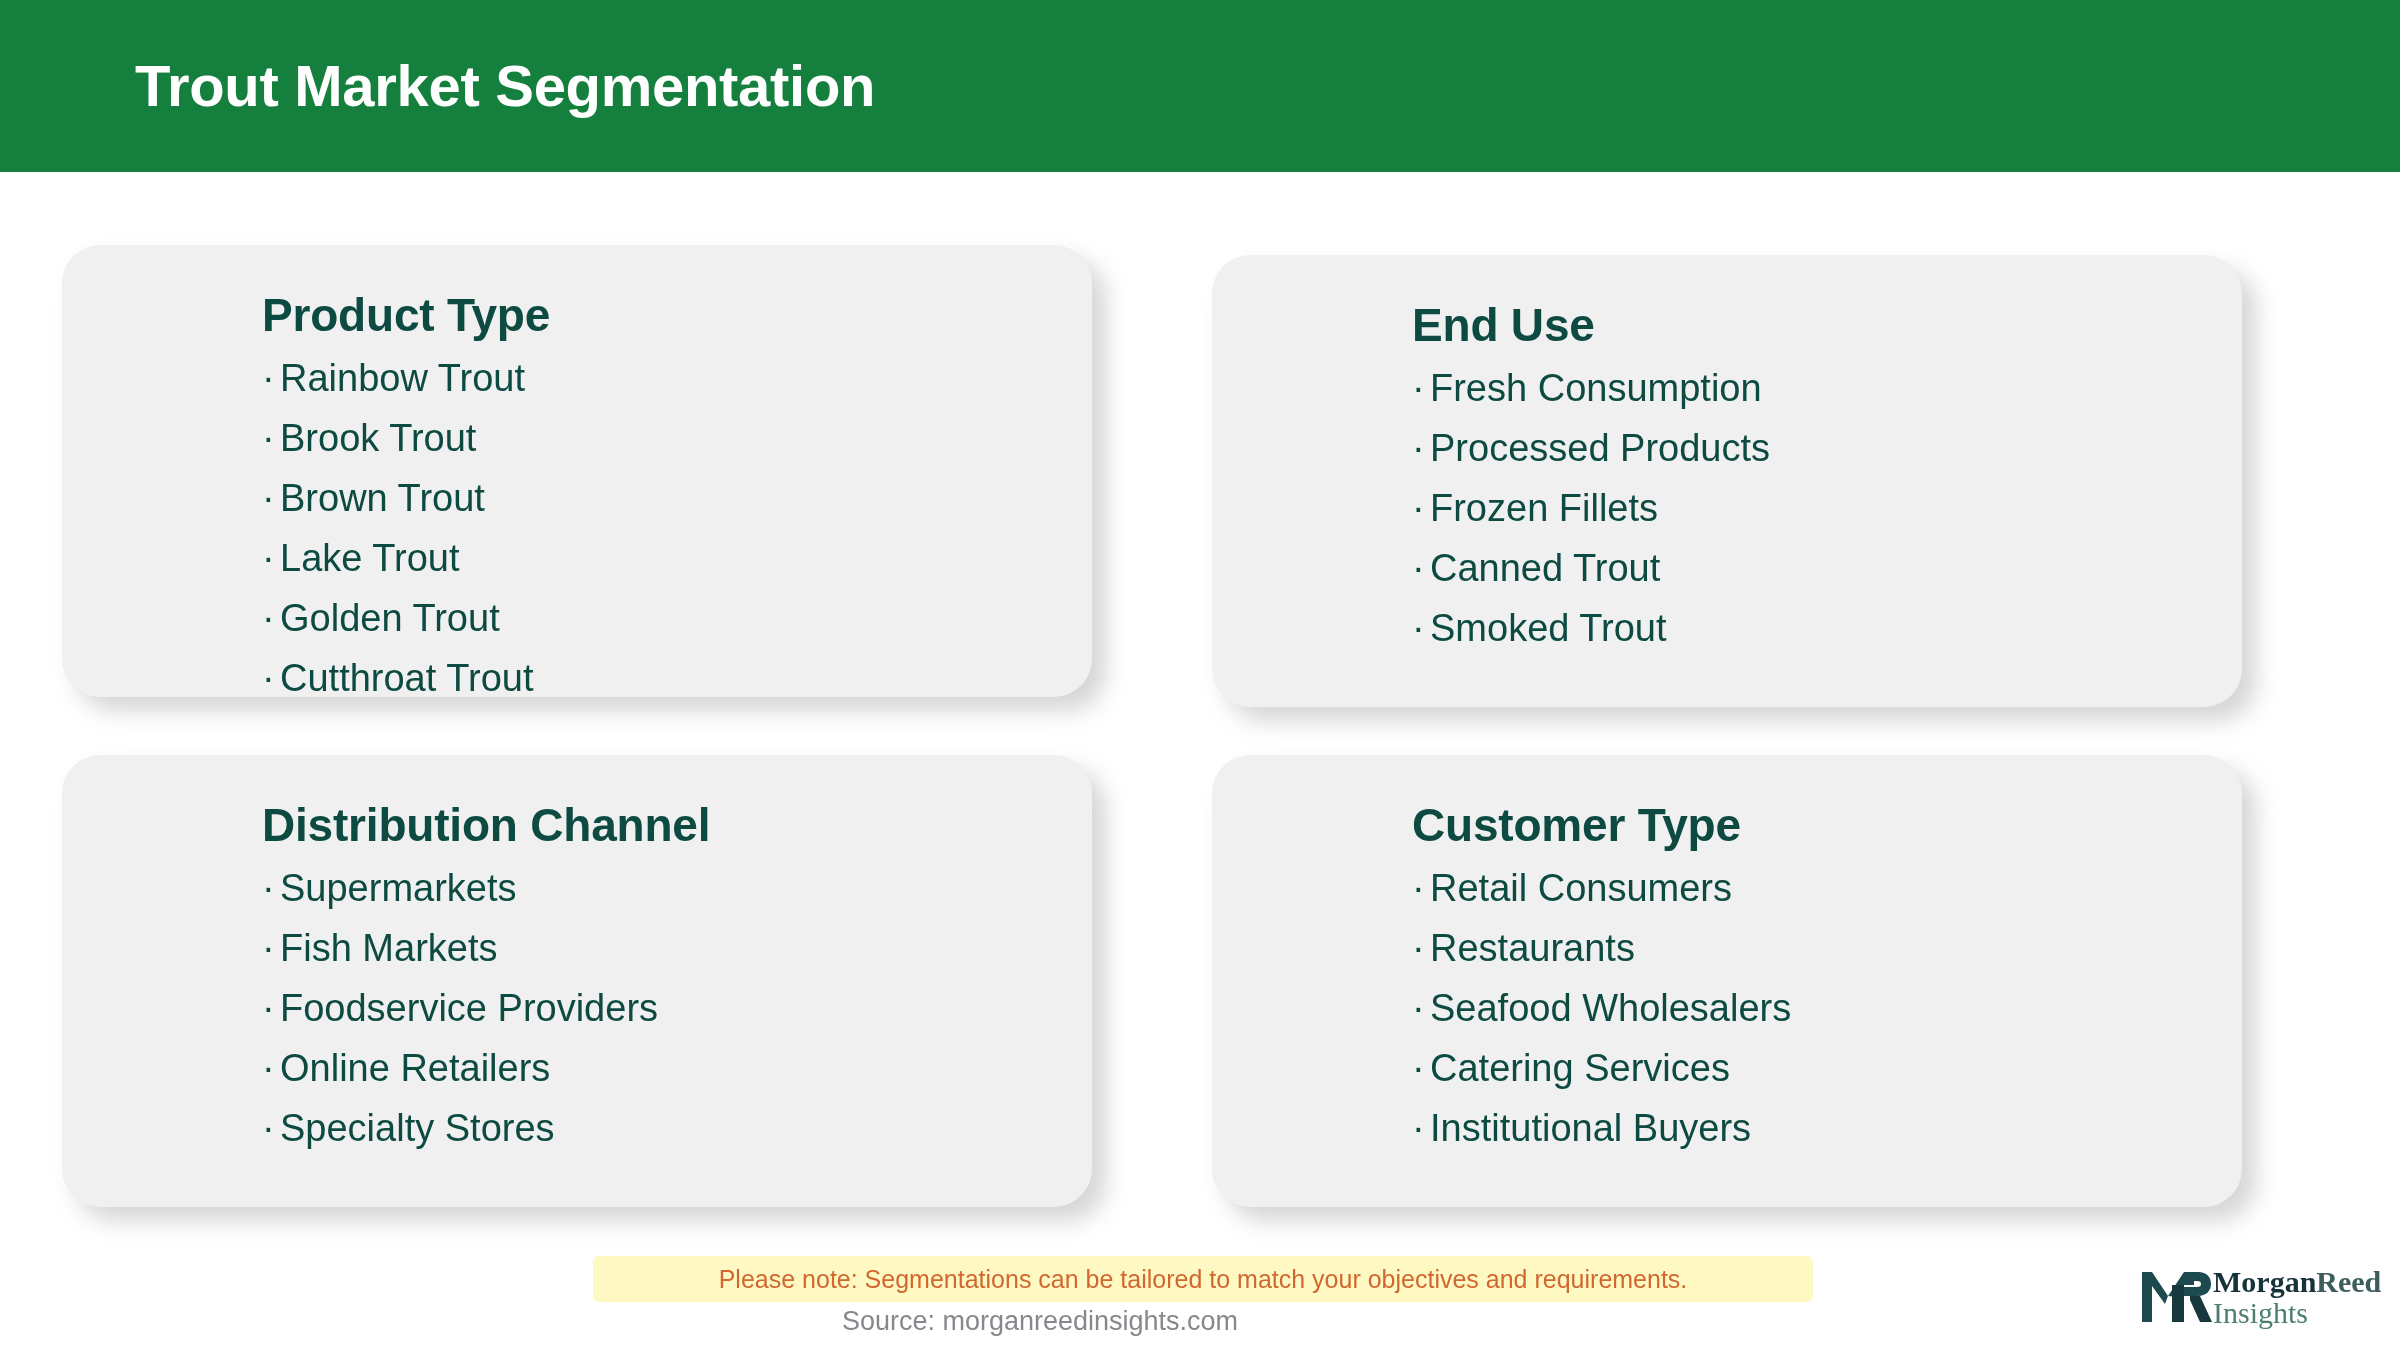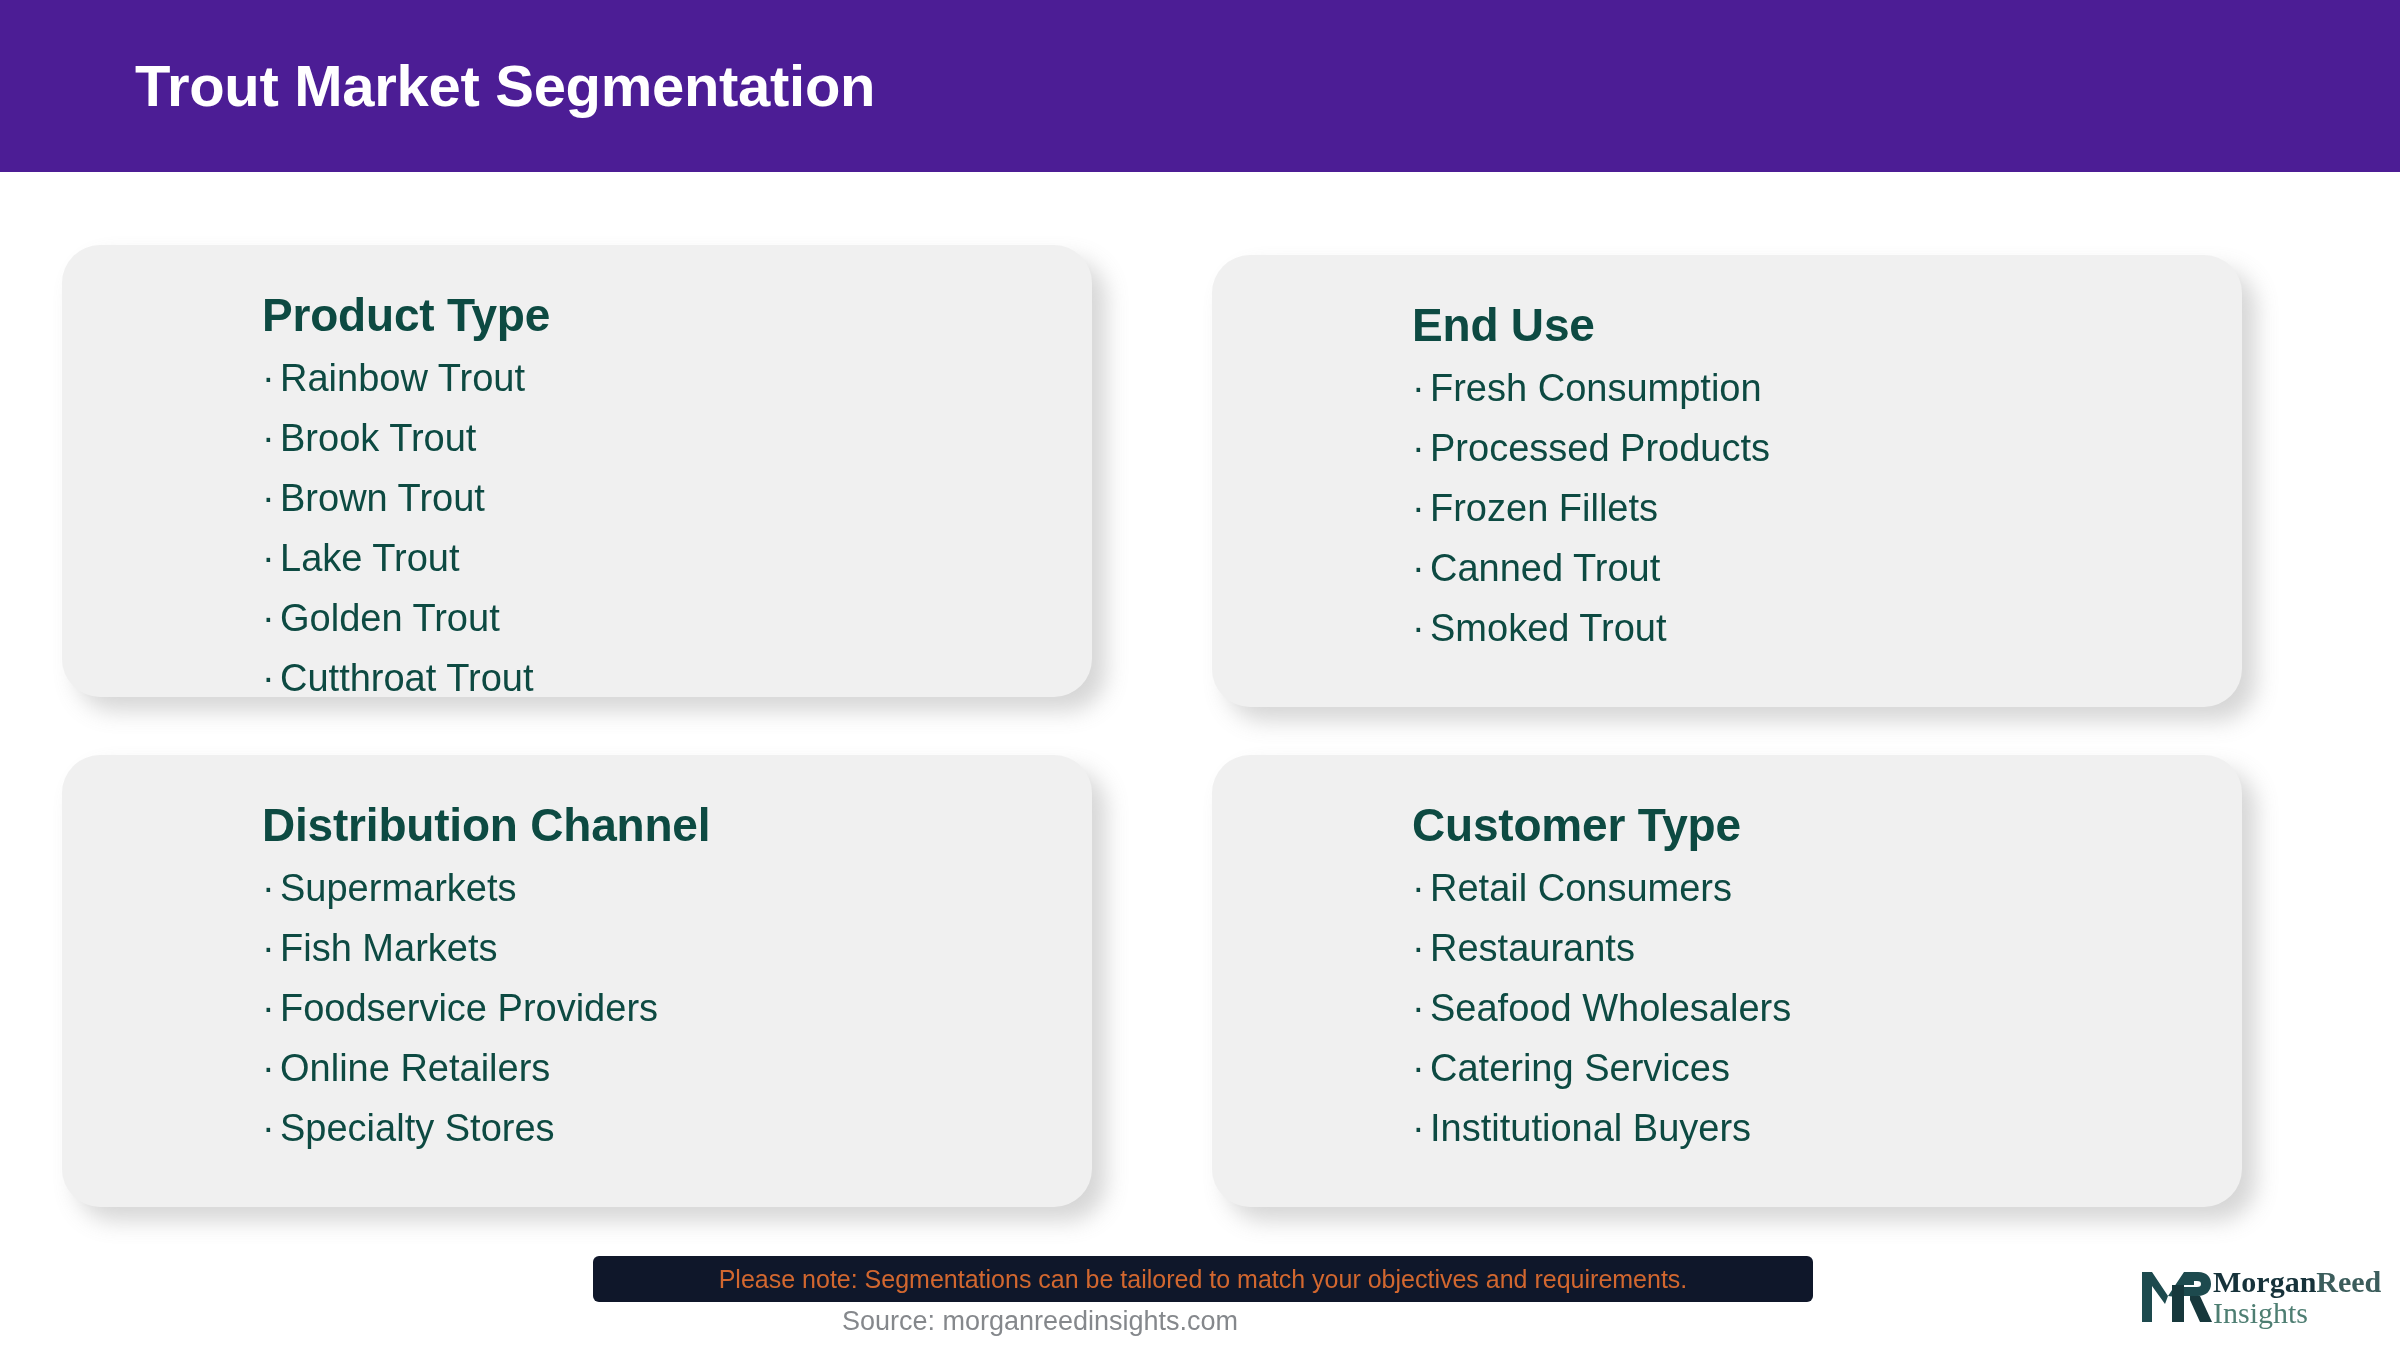--- a/index.html
+++ b/index.html
@@ -15,21 +15,21 @@
     position: relative;
   }
 
   
   .header-banner {
     position: absolute;
     left: 0;
     top: 0;
     width: 2400px;
     height: 172px;
-    background: #4c1d95;
+    background: #15803d;
     display: flex;
     align-items: center;
   }
   .header-title {
     margin-left: 135px;
     color: #ffffff;
     font-size: 58px;
     font-weight: bold;
     letter-spacing: -0.3px;
     line-height: 1;
@@ -86,21 +86,21 @@
     width: 18px;
   }
 
   
   .note-pill {
     position: absolute;
     left: 593px;
     top: 1256px;
     width: 1220px;
     height: 46px;
-    background: #0f172a;
+    background: #fef9c3;
     border-radius: 6px;
     display: flex;
     align-items: center;
     justify-content: center;
     box-sizing: border-box;
   }
   .note-text {
     color: #d2672f;
     font-size: 25px;
     font-weight: 400;

